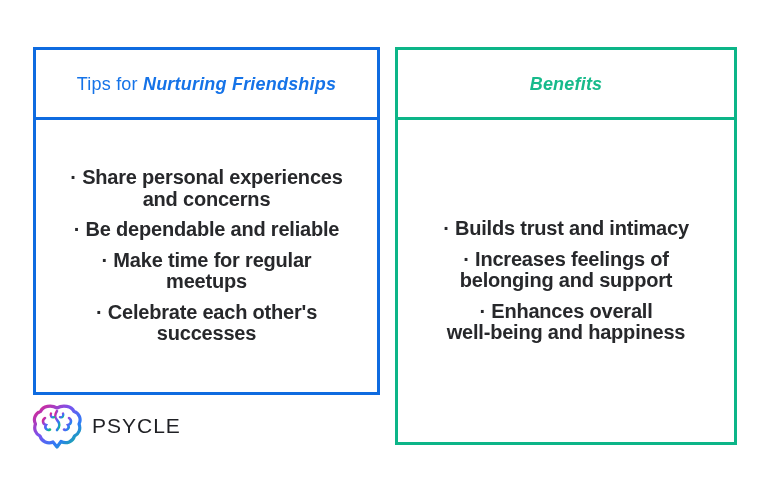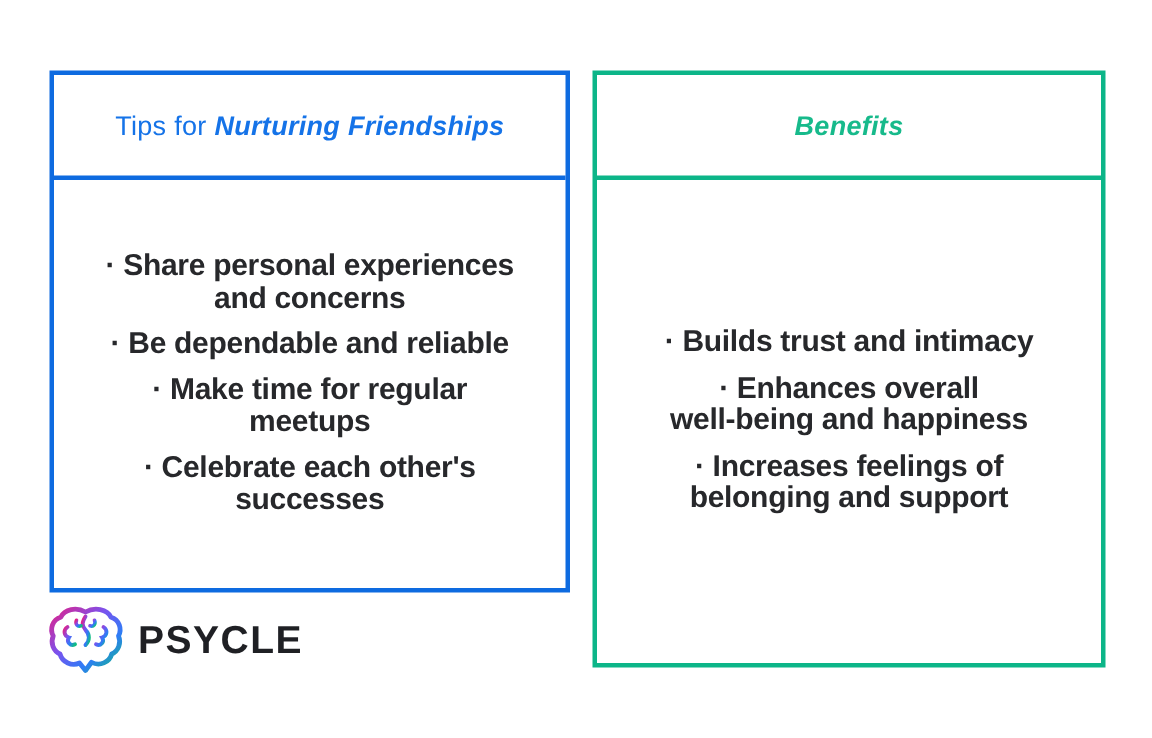--- a/index.html
+++ b/index.html
@@ -69,22 +69,22 @@
   }
   .brand {
     position: absolute;
     left: 31px; top: 403px;
     display: flex;
     align-items: center;
     gap: 9px;
   }
   .brand-icon { display: block; }
   .brand-text {
-    font-size: 26px;
-    font-weight: 700;
+    font-size: 21px;
+    font-weight: 400;
     letter-spacing: 1px;
     color: var(--brand-text, #1f2024);
     text-align: center;
   }
 </style>
 </head>
 <body>
 
 <div class="canvas">
 
@@ -102,24 +102,24 @@
 successes</div>
       </div>
   </section>
 
   <section class="panel panel-right">
     <header class="panel-header">
       <h2 class="panel-title"><em>Benefits</em></h2>
     </header>
     <div class="panel-body">
         <div class="bullet-item">· Builds trust and intimacy</div>
+        <div class="bullet-item">· Increases feelings of
+belonging and support</div>
         <div class="bullet-item">· Enhances overall
 well-being and happiness</div>
-        <div class="bullet-item">· Increases feelings of
-belonging and support</div>
       </div>
   </section>
 
   <footer class="brand">
     <svg class="brand-icon" width="52" height="46" viewBox="0 0 52 46" fill="none" xmlns="http://www.w3.org/2000/svg">
       <defs>
         <linearGradient id="lg" x1="0%" y1="0%" x2="100%" y2="100%">
           <stop offset="0%" stop-color="#e0218a"></stop>
           <stop offset="40%" stop-color="#7a53ee"></stop>
           <stop offset="70%" stop-color="#2e7cf6"></stop>

